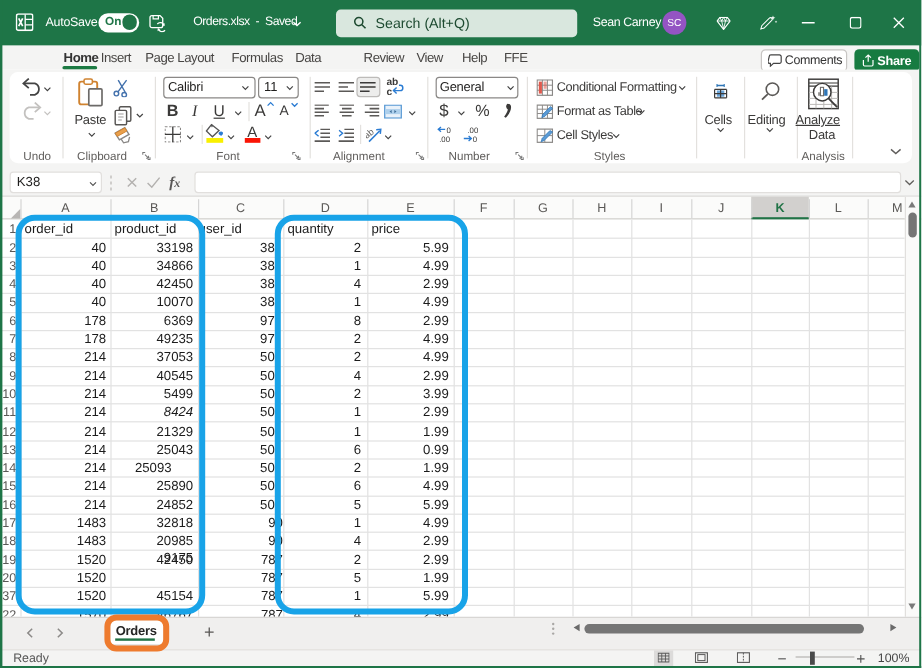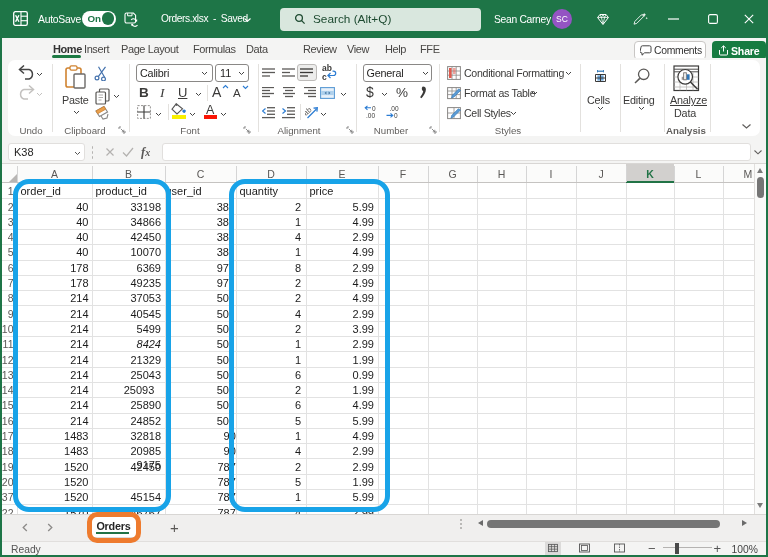--- a/index.html
+++ b/index.html
@@ -106,21 +106,21 @@
 <div class="ab" style="left:299px;top:124.5px;width:0;height:0;">
       <div style="position:absolute;left:-50px;top:0;width:100px;text-align:center;font-size:9.7px;color:#605e5c;">Alignment</div>
     </div>
 <div class="ab" style="left:391px;top:124.5px;width:0;height:0;">
       <div style="position:absolute;left:-50px;top:0;width:100px;text-align:center;font-size:9.7px;color:#605e5c;">Number</div>
     </div>
 <div class="ab" style="left:508px;top:124.5px;width:0;height:0;">
       <div style="position:absolute;left:-50px;top:0;width:100px;text-align:center;font-size:9.7px;color:#605e5c;">Styles</div>
     </div>
 <div class="ab" style="left:686px;top:124.5px;width:0;height:0;">
-      <div style="position:absolute;left:-50px;top:0;width:100px;text-align:center;font-size:9.7px;color:#605e5c;font-weight:bold;">Analysis</div>
+      <div style="position:absolute;left:-50px;top:0;width:100px;text-align:center;font-size:9.7px;color:#605e5c;">Analysis</div>
     </div>
 <svg class="ab" style="left:118px;top:125.5px" width="8" height="8" viewBox="0 0 8 8">
       <path d="M1 3 V1 H3 M5 7 H7 V5" fill="none" stroke="#777" stroke-width="0.85"></path>
       <path d="M2.8 2.8 L5.8 5.8 M5.8 5.8 v-2 M5.8 5.8 h-2" fill="none" stroke="#777" stroke-width="0.85"></path>
     </svg>
 <svg class="ab" style="left:243px;top:125.5px" width="8" height="8" viewBox="0 0 8 8">
       <path d="M1 3 V1 H3 M5 7 H7 V5" fill="none" stroke="#777" stroke-width="0.85"></path>
       <path d="M2.8 2.8 L5.8 5.8 M5.8 5.8 v-2 M5.8 5.8 h-2" fill="none" stroke="#777" stroke-width="0.85"></path>
     </svg>
 <svg class="ab" style="left:345.5px;top:125.5px" width="8" height="8" viewBox="0 0 8 8">
@@ -362,21 +362,21 @@
 <svg class="ab" style="left:672.5px;top:64.5px" width="27" height="27" viewBox="0 0 27 27">
 <rect x="1" y="1" width="24.5" height="24.5" fill="#fff" stroke="#3b3a39" stroke-width="1.2"></rect>
 <path d="M1.2 4.2 H25.3 M1.2 6.8 H25.3" stroke="#3b3a39" stroke-width="0.9"></path>
 <path d="M1.2 12 H25.3 M1.2 17 H25.3 M1.2 22 H25.3 M7 7 V25.3 M13.5 7 V25.3 M20 7 V25.3" stroke="#b8b6b4" stroke-width="0.8"></path>
 <circle cx="12.2" cy="11.8" r="7.3" fill="#fff" stroke="#3b3a39" stroke-width="1.2"></circle>
 <path d="M8.7 14.8 v-3 h2 v3 z" fill="#9a9896"></path>
 <rect x="10.7" y="7.8" width="2.6" height="7" fill="#fff" stroke="#6c6a68" stroke-width="0.9"></rect>
 <rect x="13.8" y="9.3" width="2.8" height="5.5" fill="#2e75b6"></rect>
 <line x1="17.4" y1="17" x2="24.6" y2="24.3" stroke="#3b3a39" stroke-width="1.5"></line>
 </svg>
-<div class="ab" style="left:663px;top:94px;width:44px;text-align:right;font-size:10.8px;letter-spacing:-0.2px;color:#3b3a39;text-decoration:underline;">Analyze</div>
+<div class="ab" style="left:663px;top:94px;width:44px;text-align:left;font-size:10.8px;letter-spacing:-0.2px;color:#3b3a39;text-decoration:underline;">Analyze</div>
 <div class="ab" style="left:663px;top:106.5px;width:44px;text-align:center;font-size:10.8px;letter-spacing:-0.2px;color:#3b3a39;">Data</div>
 <svg class="ab" style="left:741px;top:123px" width="11" height="7" viewBox="0 0 11 7">
       <path d="M1.5 1.5 L5.5 5 L9.5 1.5" fill="none" stroke="#605e5c" stroke-width="1.2"></path>
     </svg>
 <div class="ab" style="left:0;top:140px;width:768px;height:23.5px;background:#f4f4f3;border-bottom:1px solid #d8d6d4;"></div>
 <div class="ab" style="left:8px;top:142.7px;width:77px;height:18px;background:#fff;border:1px solid #e1dfdd;border-radius:3px;"></div>
 <div class="ab" style="left:14px;top:146px;font-size:11px;color:#201f1e;">K38</div>
 <svg class="ab" style="left:73.5px;top:150.5px" width="7" height="5" viewBox="0 0 7 5">
       <path d="M1 1 L3.5 3.5 L6 1" fill="none" stroke="#555" stroke-width="1"></path>
     </svg>
@@ -514,21 +514,21 @@
 <div class="ab" style="left:91px;top:48.1px;width:70px;text-align:right;font-size:11px;color:#1c1c1c;">42450</div>
 <div class="ab" style="left:91px;top:63.4px;width:70px;text-align:right;font-size:11px;color:#1c1c1c;">10070</div>
 <div class="ab" style="left:91px;top:78.7px;width:70px;text-align:right;font-size:11px;color:#1c1c1c;">6369</div>
 <div class="ab" style="left:91px;top:94.0px;width:70px;text-align:right;font-size:11px;color:#1c1c1c;">49235</div>
 <div class="ab" style="left:91px;top:109.3px;width:70px;text-align:right;font-size:11px;color:#1c1c1c;">37053</div>
 <div class="ab" style="left:91px;top:124.6px;width:70px;text-align:right;font-size:11px;color:#1c1c1c;">40545</div>
 <div class="ab" style="left:91px;top:139.9px;width:70px;text-align:right;font-size:11px;color:#1c1c1c;">5499</div>
 <div class="ab" style="left:91px;top:155.2px;width:70px;text-align:right;font-size:11px;color:#1c1c1c;font-style:italic;">8424</div>
 <div class="ab" style="left:91px;top:170.5px;width:70px;text-align:right;font-size:11px;color:#1c1c1c;">21329</div>
 <div class="ab" style="left:91px;top:185.8px;width:70px;text-align:right;font-size:11px;color:#1c1c1c;">25043</div>
-<div class="ab" style="left:104px;top:201.1px;width:70px;text-align:center;font-size:11px;color:#1c1c1c;">25093</div>
+<div class="ab" style="left:73px;top:201.1px;width:70px;text-align:right;font-size:11px;color:#1c1c1c;">25093</div>
 <div class="ab" style="left:91px;top:216.4px;width:70px;text-align:right;font-size:11px;color:#1c1c1c;">25890</div>
 <div class="ab" style="left:91px;top:231.7px;width:70px;text-align:right;font-size:11px;color:#1c1c1c;">24852</div>
 <div class="ab" style="left:91px;top:247.0px;width:70px;text-align:right;font-size:11px;color:#1c1c1c;">32818</div>
 <div class="ab" style="left:91px;top:262.3px;width:70px;text-align:right;font-size:11px;color:#1c1c1c;">20985</div>
 <div class="ab" style="left:91px;top:277.6px;width:70px;text-align:right;font-size:11px;color:#1c1c1c;">42450</div>
 <div class="ab" style="left:91px;top:276px;width:70px;text-align:right;font-size:11px;color:#1c1c1c;">9175</div>
 <div class="ab" style="left:91px;top:308.2px;width:70px;text-align:right;font-size:11px;color:#1c1c1c;">45154</div>
 <div class="ab" style="left:91px;top:323.5px;width:70px;text-align:right;font-size:11px;color:#1c1c1c;">46767</div>
 <div class="ab" style="left:159px;top:17.5px;width:70px;text-align:right;font-size:11px;color:#1c1c1c;">38</div>
 <div class="ab" style="left:159px;top:32.8px;width:70px;text-align:right;font-size:11px;color:#1c1c1c;">38</div>

